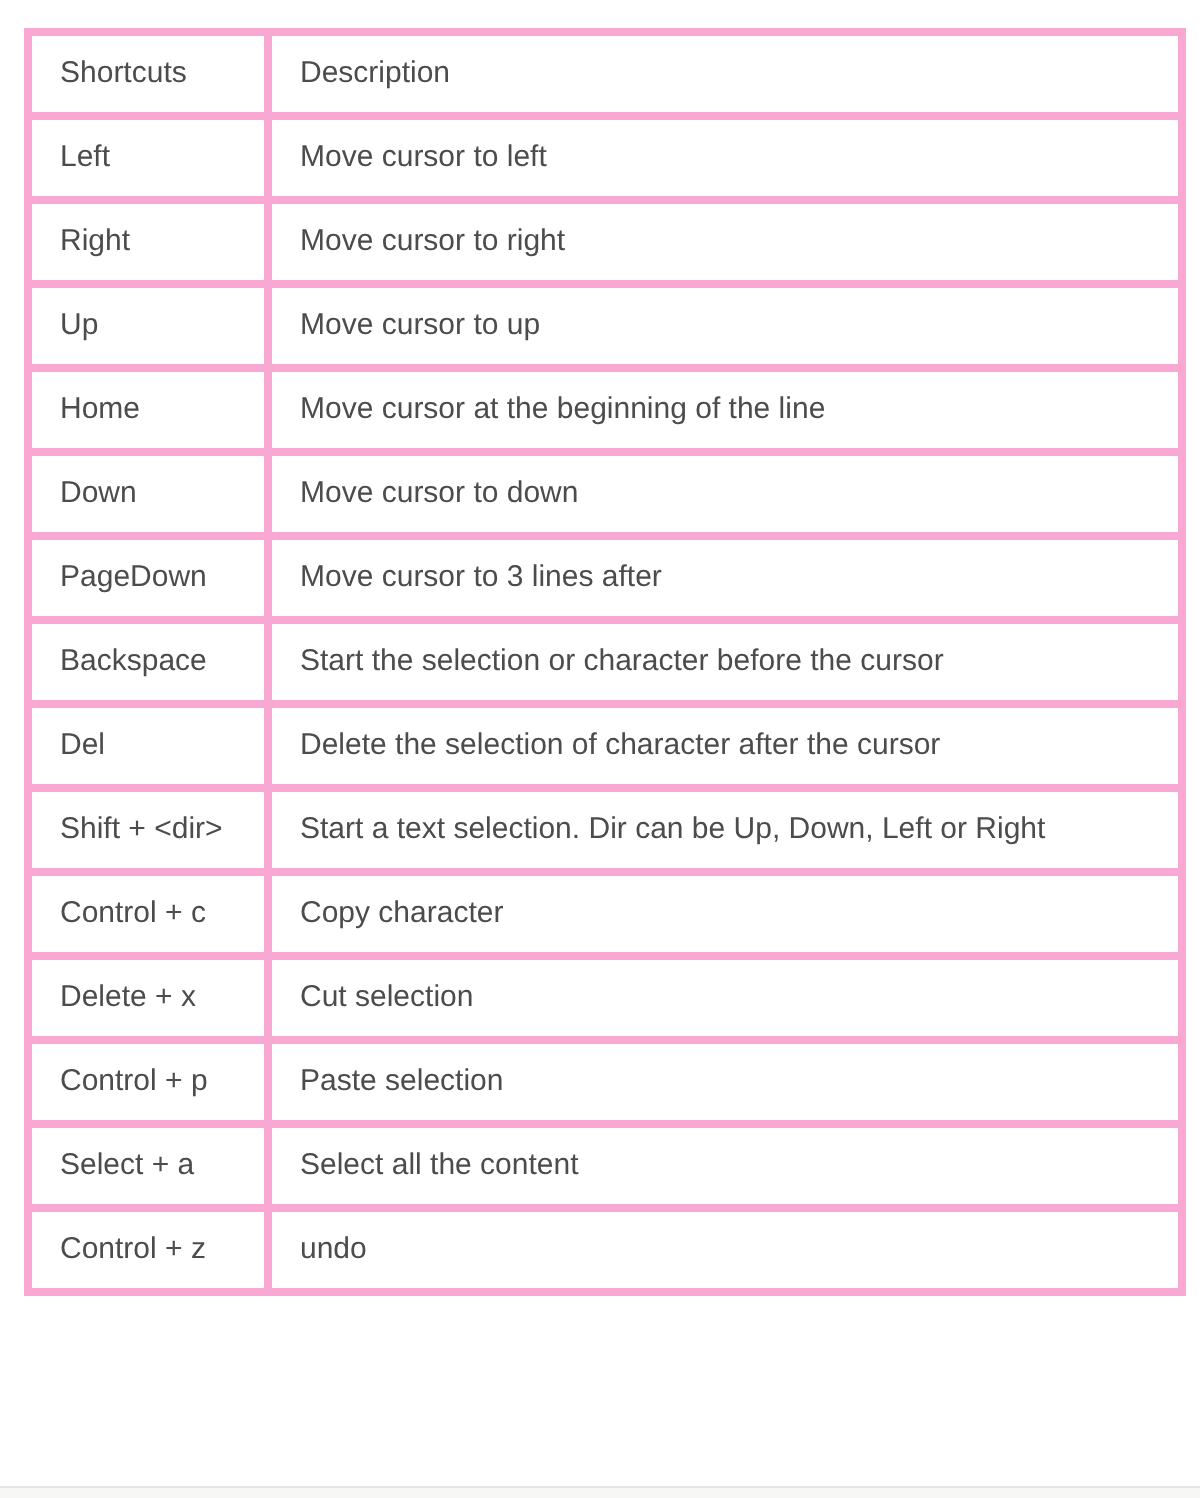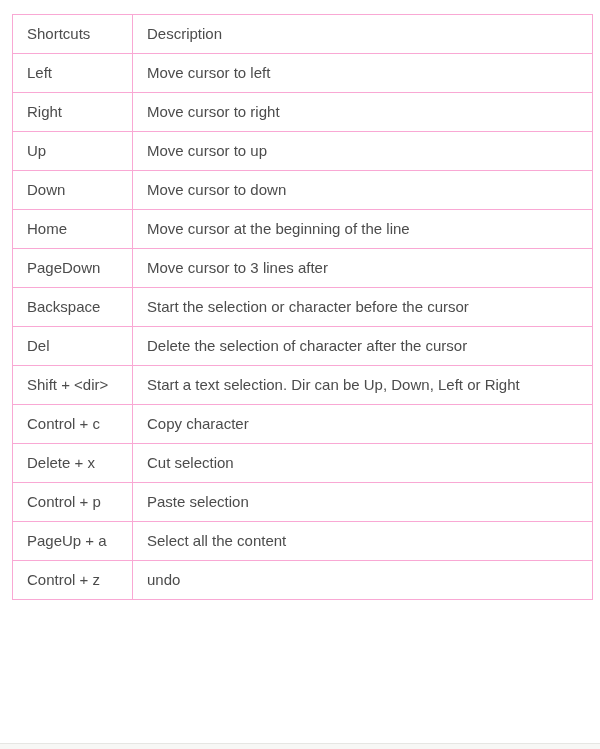--- a/index.html
+++ b/index.html
@@ -21,21 +21,21 @@
     left: 12px;
     width: 581px;
     border-collapse: collapse;
     table-layout: fixed;
     font-size: 15px;
     color: #4c4c4c;
   }
   col.shortcut-col { width: 120px; }
   table.shortcuts th,
   table.shortcuts td {
-    border: 1px solid #f9a8d4;
+    border: 4px solid #f9a8d4;
     font-weight: 400;
     text-align: left;
     vertical-align: middle;
     padding: 6px 14px;
     line-height: 26px;
     background: #ffffff;
     overflow: hidden;
   }
   table.shortcuts th.desc,
   table.shortcuts td.desc {
@@ -77,27 +77,27 @@
       <td>Right</td>
       <td class="desc">Move cursor to right</td>
     </tr>
 
     <tr>
       <td>Up</td>
       <td class="desc">Move cursor to up</td>
     </tr>
 
     <tr>
-      <td>Down</td>
-      <td class="desc">Move cursor to down</td>
+      <td>Home</td>
+      <td class="desc">Move cursor at the beginning of the line</td>
     </tr>
 
     <tr>
-      <td>Home</td>
-      <td class="desc">Move cursor at the beginning of the line</td>
+      <td>Down</td>
+      <td class="desc">Move cursor to down</td>
     </tr>
 
 
 
     <tr>
       <td>PageDown</td>
       <td class="desc">Move cursor to 3 lines after</td>
     </tr>
 
     <tr>
@@ -124,21 +124,21 @@
       <td>Delete + x</td>
       <td class="desc">Cut selection</td>
     </tr>
 
     <tr>
       <td>Control + p</td>
       <td class="desc">Paste selection</td>
     </tr>
 
     <tr>
-      <td>PageUp + a</td>
+      <td>Select + a</td>
       <td class="desc">Select all the content</td>
     </tr>
 
     <tr>
       <td>Control + z</td>
       <td class="desc">undo</td>
     </tr>
 
   </tbody>
   </table>

